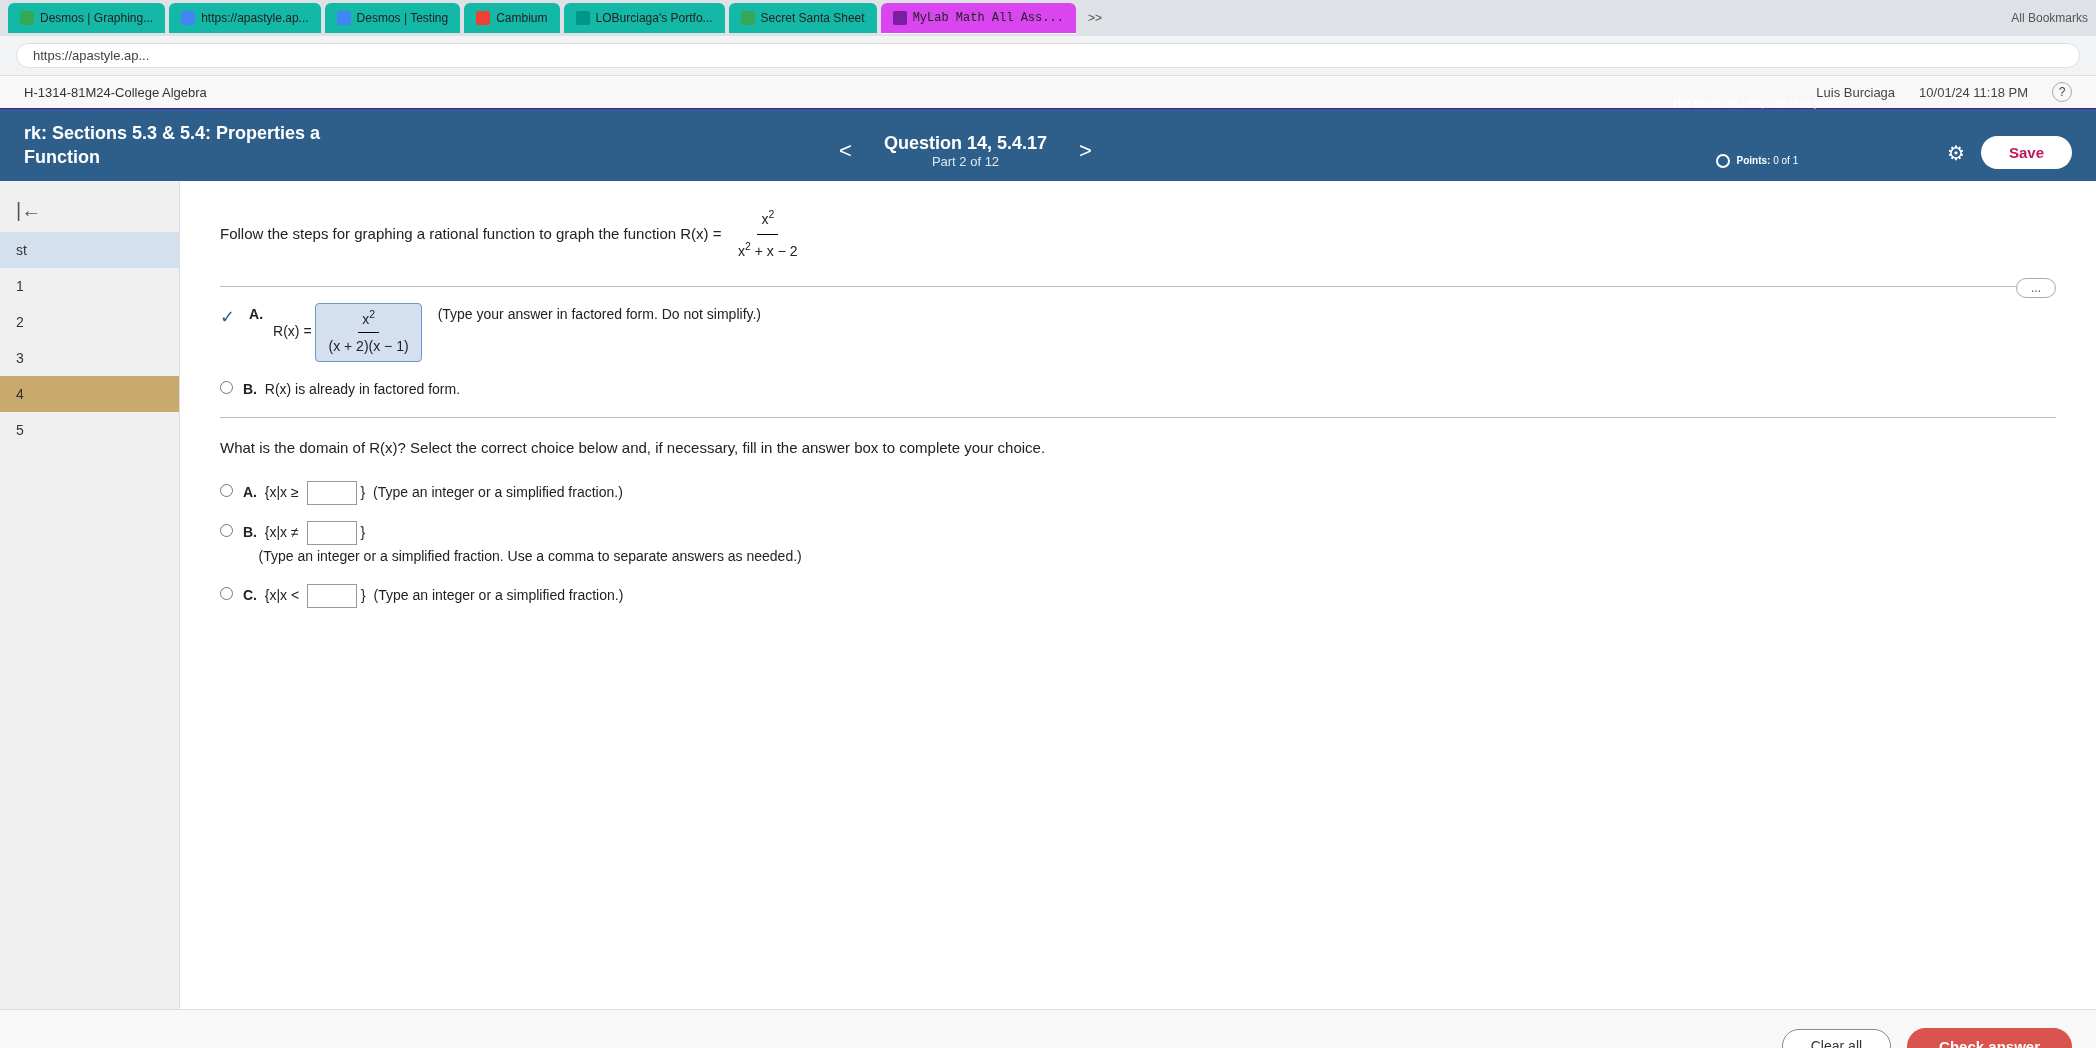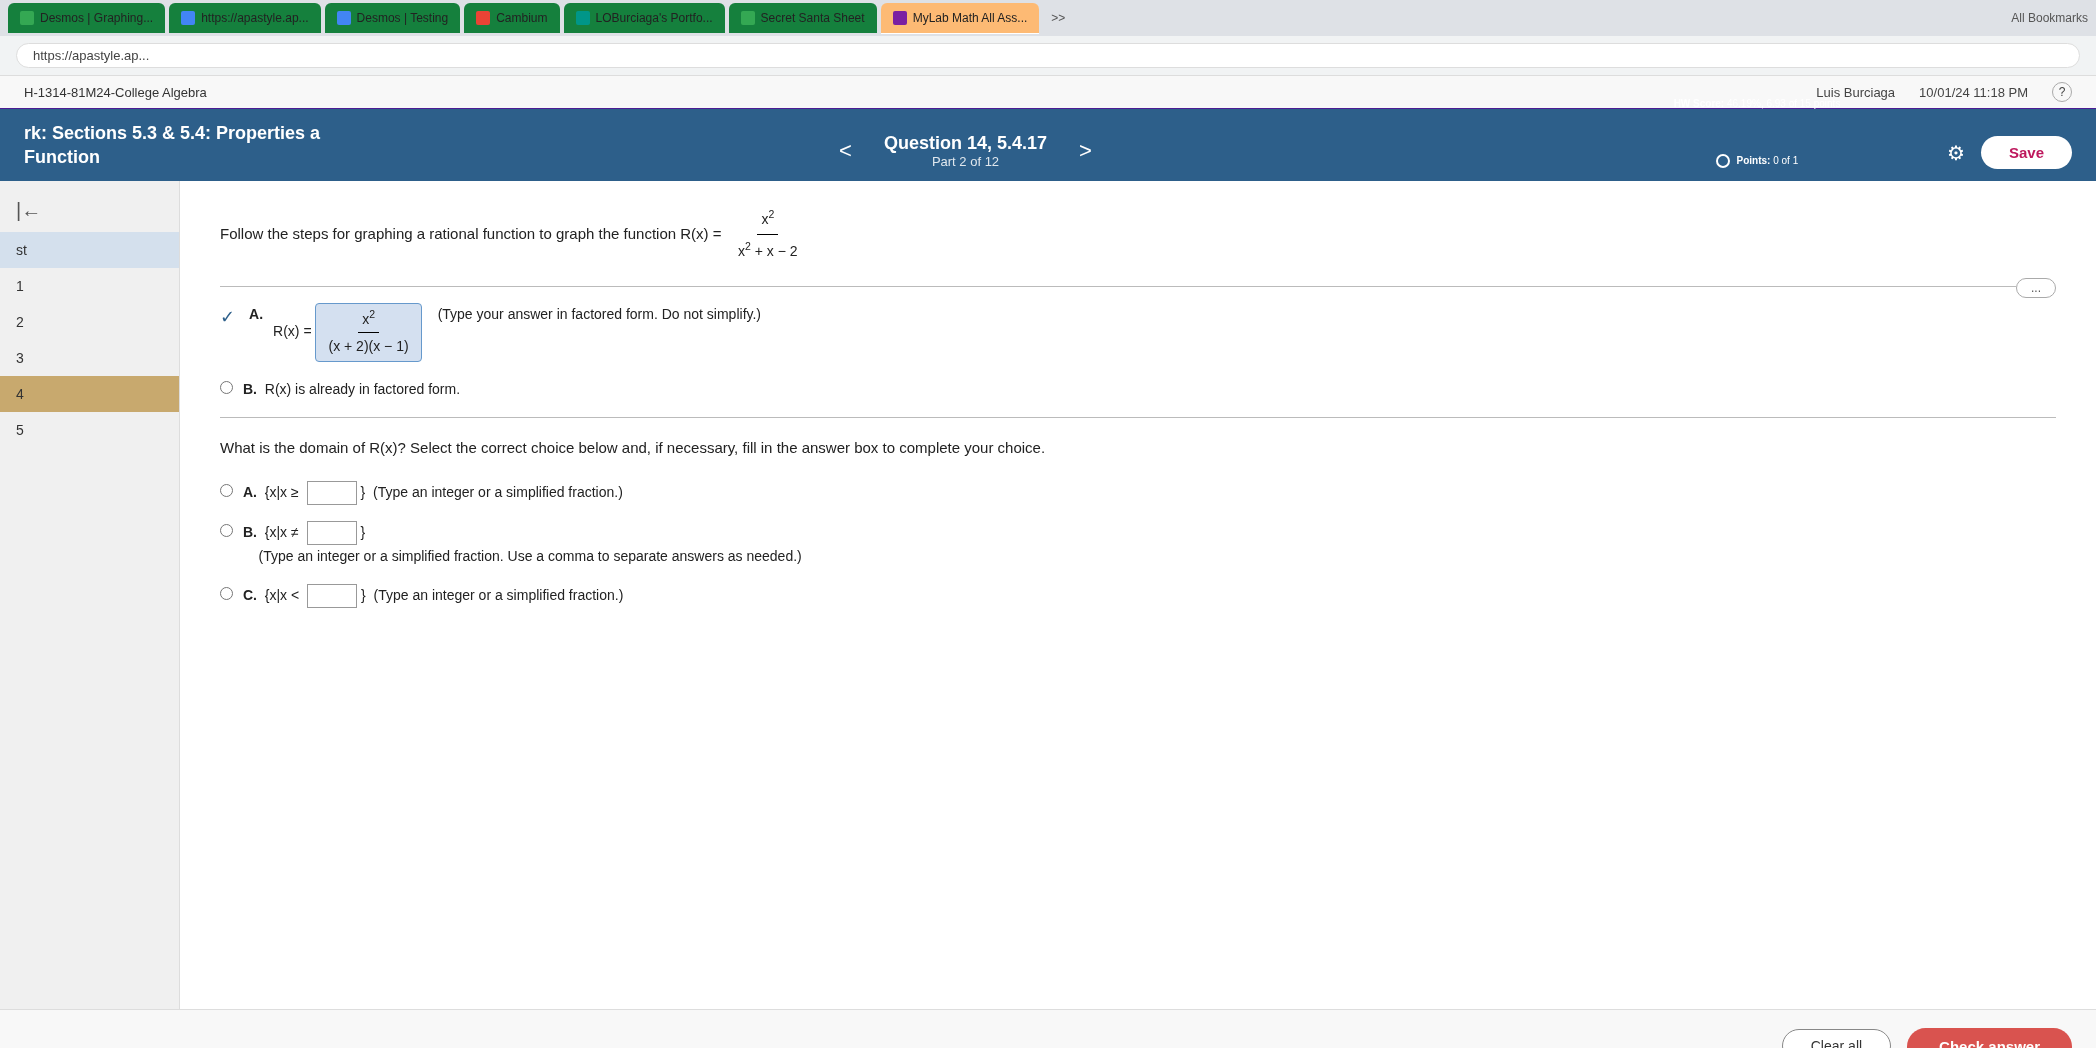--- a/index.html
+++ b/index.html
@@ -9,33 +9,33 @@
     .browser-tabs {
       background: #dee1e6;
       height: 36px;
       display: flex;
       align-items: center;
       padding: 0 8px;
       gap: 4px;
       font-size: 12px;
     }
     .tab {
-      background: #15803d;
+      background: #14b8a6;
       border-radius: 6px 6px 0 0;
       padding: 4px 12px;
       height: 30px;
       display: flex;
       align-items: center;
       gap: 6px;
       font-size: 12px;
       white-space: nowrap;
       overflow: hidden;
       max-width: 200px;
     }
-    .tab.active { background: #fdba74; box-shadow: 0 1px 0 #fff; }
+    .tab.active { background: #d946ef; box-shadow: 0 1px 0 #fff; font-family: Liberation Mono, monospace; }
     .tab-favicon { width: 14px; height: 14px; border-radius: 2px; display: inline-block; }
     .tab-favicon.green { background: #34a853; }
     .tab-favicon.blue { background: #4285f4; }
     .tab-favicon.red { background: #ea4335; }
     .tab-favicon.teal { background: #009688; }
     .tab-favicon.purple { background: #7b1fa2; }
     .tabs-more { padding: 0 8px; font-size: 12px; color: #555; cursor: pointer; }
     .bookmarks-btn { margin-left: auto; font-size: 12px; color: #555; }
 
     .browser-bar {

